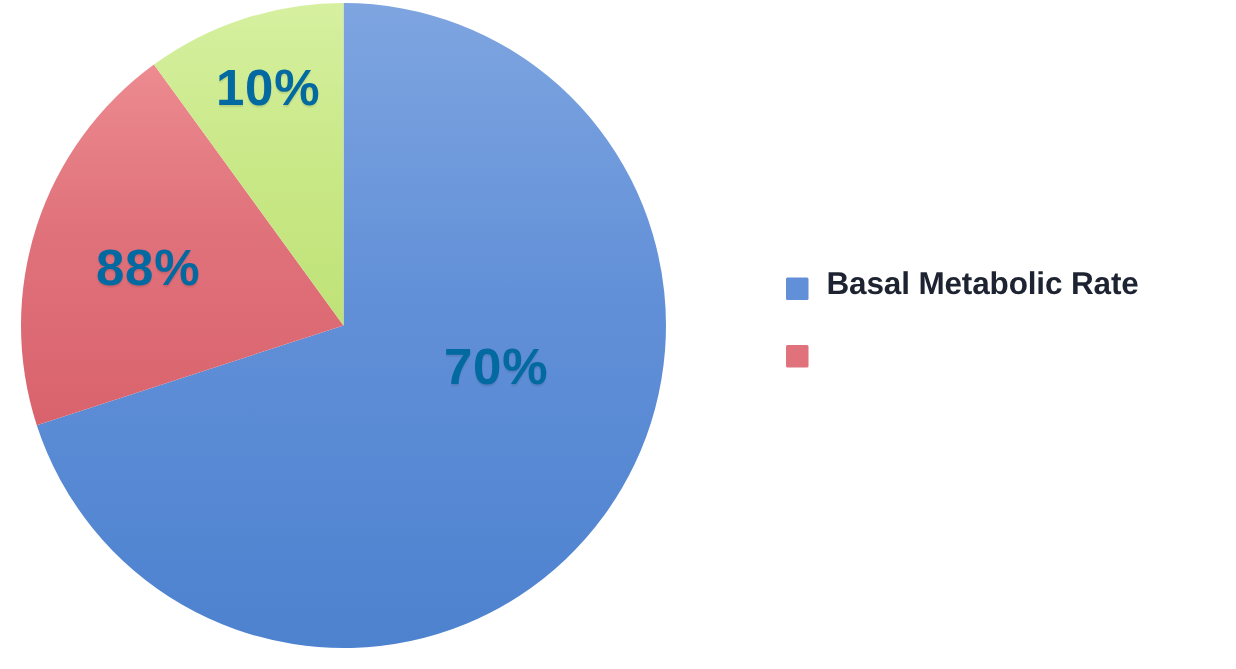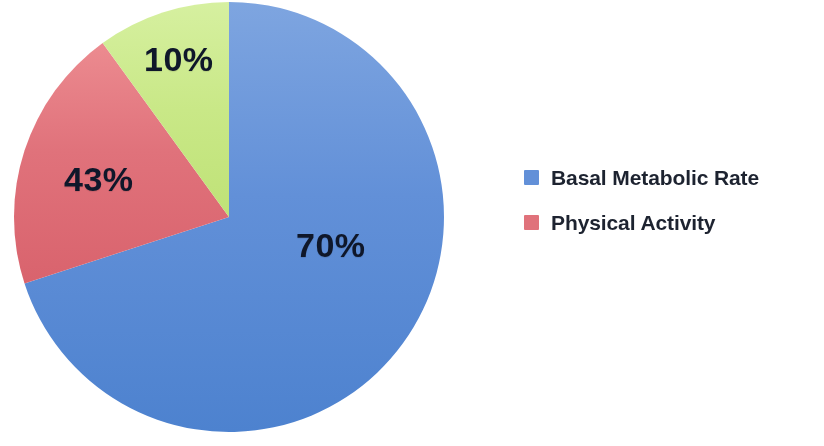--- a/index.html
+++ b/index.html
@@ -35,21 +35,21 @@
   }
   #pie-svg {
     position: absolute;
     left: 0;
     top: 0;
     display: block;
   }
 
   .slice-label {
     position: absolute;
-    color: #0f172a;
+    color: #0369a1;
     font-family: "Liberation Sans", sans-serif;
     font-weight: bold;
     font-size: 34px;
     letter-spacing: 0.5px;
     line-height: 1;
     white-space: nowrap;
     text-shadow: 0 1px 1px rgba(0,0,0,0.10);
     user-select: none;
   }
   #label-basal   { left: 282px; top: 228px; margin-left: 14px; }
@@ -58,21 +58,21 @@
 
   
   #legend {
     position: absolute;
     left: 524px;
     top: 155px;
     width: 296px;
   }
   .legend-row {
     display: flex;
-    align-items: center;
+    align-items: flex-end;
     height: 45px;
   }
   .legend-swatch {
     width: 15px;
     height: 15px;
     flex: 0 0 15px;
     border-radius: 1px;
     margin-right: 12px;
   }
   .legend-label {
@@ -113,32 +113,31 @@
 
       <g id="slices-group">
           <path d="M 229 217 L 229.00 2.00 A 215 215 0 1 1 24.52 283.44 Z" fill="url(#grad-blue)"></path>
           <path d="M 229 217 L 24.52 283.44 A 215 215 0 0 1 102.63 43.06 Z" fill="url(#grad-red)"></path>
           <path d="M 229 217 L 102.63 43.06 A 215 215 0 0 1 229.00 2.00 Z" fill="url(#grad-green)"></path>
         </g>
     </svg>
 
     <div class="slice-label" id="label-basal">70%</div>
 
-    <div class="slice-label" id="label-physical">43%</div>
+    <div class="slice-label" id="label-physical">88%</div>
 
     <div class="slice-label" id="label-thermic">10%</div>
   </div>
 
   <div id="legend">
 
     <div class="legend-row">
       <span class="legend-swatch" id="sw-0" style="background: rgb(98, 144, 216);"></span>
       <span class="legend-label">Basal Metabolic Rate</span>
     </div>
 
     <div class="legend-row">
       <span class="legend-swatch" id="sw-1" style="background: rgb(224, 114, 123);"></span>
-      <span class="legend-label">Physical Activity</span>
     </div>
 
 
   </div>
 </div>
 
 </body></html>

